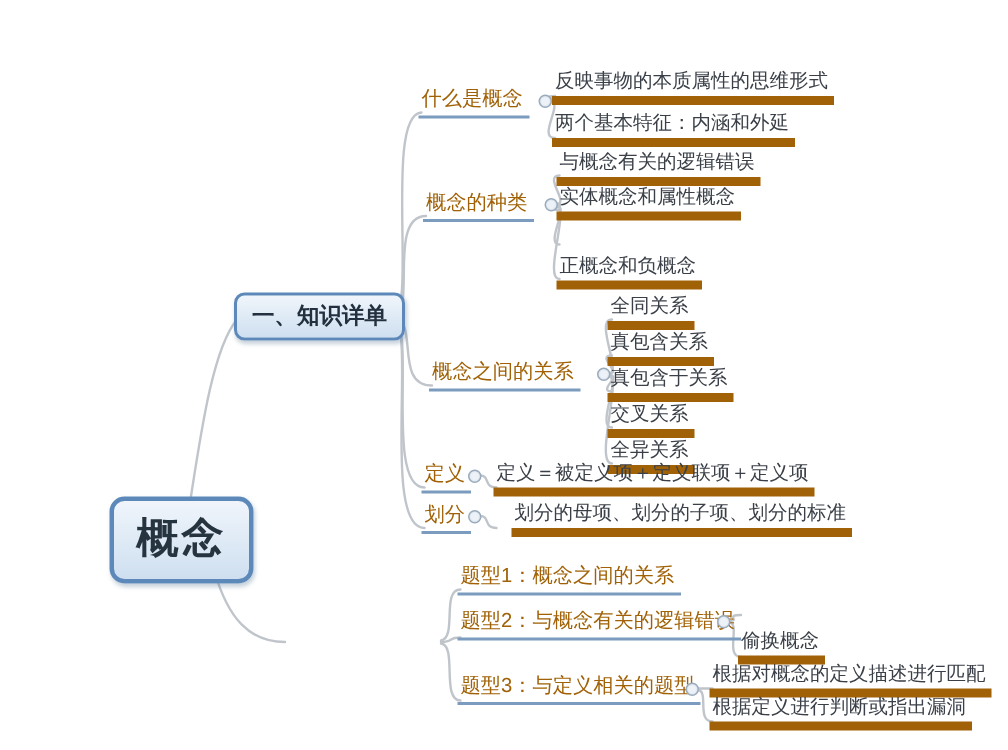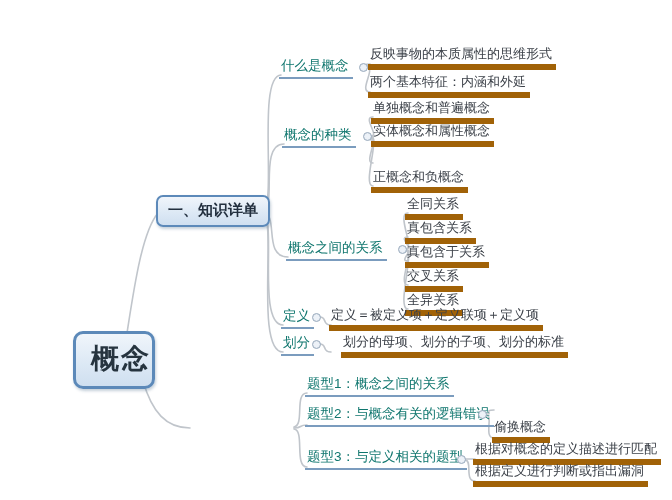--- a/index.html
+++ b/index.html
@@ -7,31 +7,31 @@
     position:relative;width:672px;height:500px;background:#ffffff;overflow:hidden;
     font-family:"Liberation Sans","DejaVu Sans",sans-serif;color:#3a3f46;
   }
   #wires{position:absolute;left:0;top:0;width:672px;height:500px;}
   .node{position:absolute;white-space:nowrap;line-height:1.25;}
   .leaf{
     font-size:13px;color:#3b4048;
     padding:1px 4px 2px 2px;border-bottom:6px solid #a16207;
   }
   .l3{
-    font-size:13.5px;color:#0f766e;
+    font-size:13.5px;color:#a16207;
     padding:1px 4px 2px 2px;border-bottom:2px solid #7b9cbe;
   }
   .boxnode{
     position:absolute;border:2px solid #5c89b9;border-radius:7px;
     background:linear-gradient(180deg,#f0f5fb 0%,#dde9f5 55%,#cfdff0 100%);
     box-shadow:1px 2px 3px rgba(90,120,150,0.35);
     font-weight:bold;color:#23303f;white-space:nowrap;
   }
   .rootbox{
-    font-size:28px;padding:6px 1px 8px 15px;border-width:3px;border-radius:10px;
+    font-size:28px;padding:6px 15px 8px 15px;border-width:3px;border-radius:10px;
     letter-spacing:2px;color:#26343f;
   }
   .branchbox{font-size:15px;padding:4px 10px 5px 10px;}
   .toggle{
     position:absolute;width:7px;height:7px;border-radius:50%;
     border:1px solid #9aabbd;background:#edf2f8;box-shadow:inset 0 0 1px #b9c6d4;
   }
 </style>
 </head>
 <body>
@@ -83,21 +83,21 @@
 
   <div class="node l3" style="left:279px;top:57px">什么是概念</div>
   <div class="node l3" style="left:282px;top:126px">概念的种类</div>
   <div class="node l3" style="left:286px;top:239px">概念之间的关系</div>
   <div class="node l3" style="left:281px;top:307px">定义</div>
   <div class="node l3" style="left:281px;top:334px">划分</div>
 
   <div class="node leaf" style="left:368px;top:45px">反映事物的本质属性的思维形式</div>
   <div class="node leaf" style="left:368px;top:73px">两个基本特征：内涵和外延</div>
 
-  <div class="node leaf" style="left:371px;top:99px">单独概念和普遍概念</div>
+  <div class="node leaf" style="left:371px;top:99px">与概念有关的逻辑错误</div>
   <div class="node leaf" style="left:371px;top:122px">实体概念和属性概念</div>
   <div class="node leaf" style="left:371px;top:168px">正概念和负概念</div>
 
   <div class="node leaf" style="left:405px;top:195px">全同关系</div>
   <div class="node leaf" style="left:405px;top:219px">真包含关系</div>
   <div class="node leaf" style="left:405px;top:243px">真包含于关系</div>
   <div class="node leaf" style="left:405px;top:267px">交叉关系</div>
   <div class="node leaf" style="left:405px;top:291px">全异关系</div>
 
   <div class="node leaf" style="left:329px;top:306px">定义＝被定义项＋定义联项＋定义项</div>

